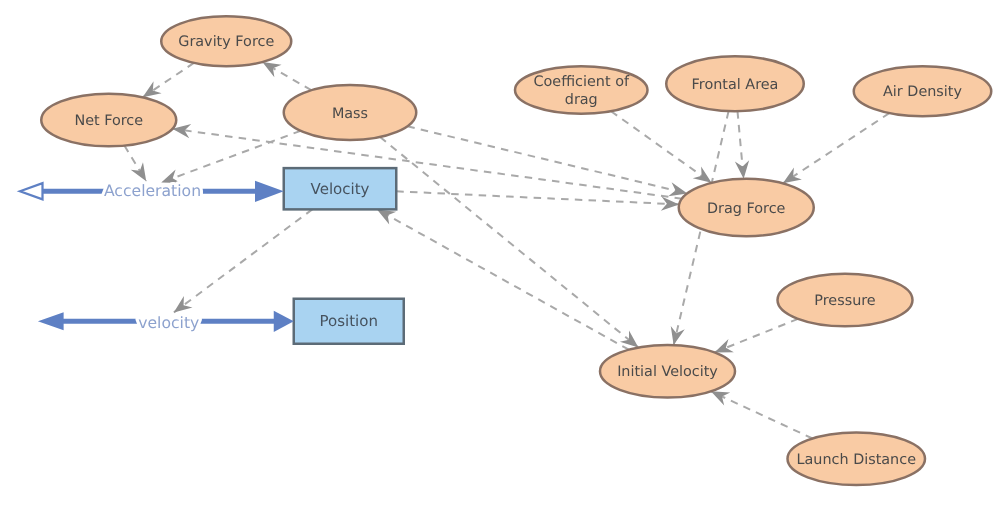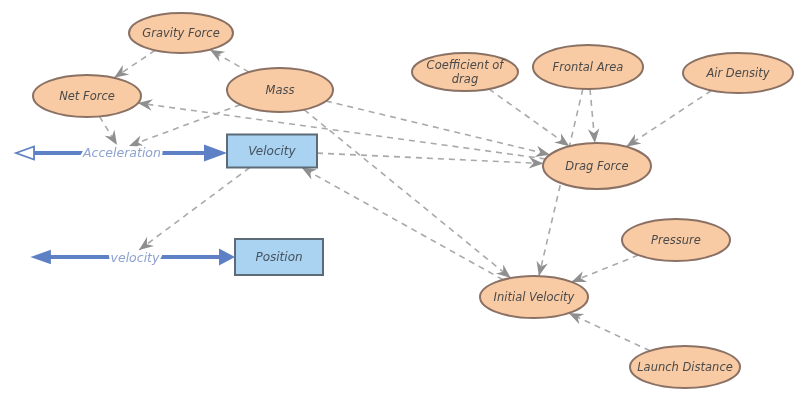--- a/index.html
+++ b/index.html
@@ -1,16 +1,16 @@
 <!DOCTYPE html>
 <html><head>
 <meta charset="utf-8">
 <style>
   html,body{margin:0;padding:0;background:#ffffff;}
-  #stage{position:relative;width:800px;height:405px;background:#ffffff;overflow:hidden;font-style:italic;}
+  #stage{position:relative;width:800px;height:405px;background:#ffffff;overflow:hidden;}
   svg{font-family:"DejaVu Sans",sans-serif;}
   .node-label{fill:#4a4a4a;font-size:11.5px;}
   .stock-label{fill:#46525e;font-size:12px;}
   .flow-label{fill:#8da2ce;font-size:12.5px;paint-order:stroke;stroke:#ffffff;stroke-width:5px;stroke-linejoin:round;}
 </style>
 </head>
 <body>
 
 <div id="stage"><svg width="800" height="405" viewBox="0 0 800 405">
       <defs>

